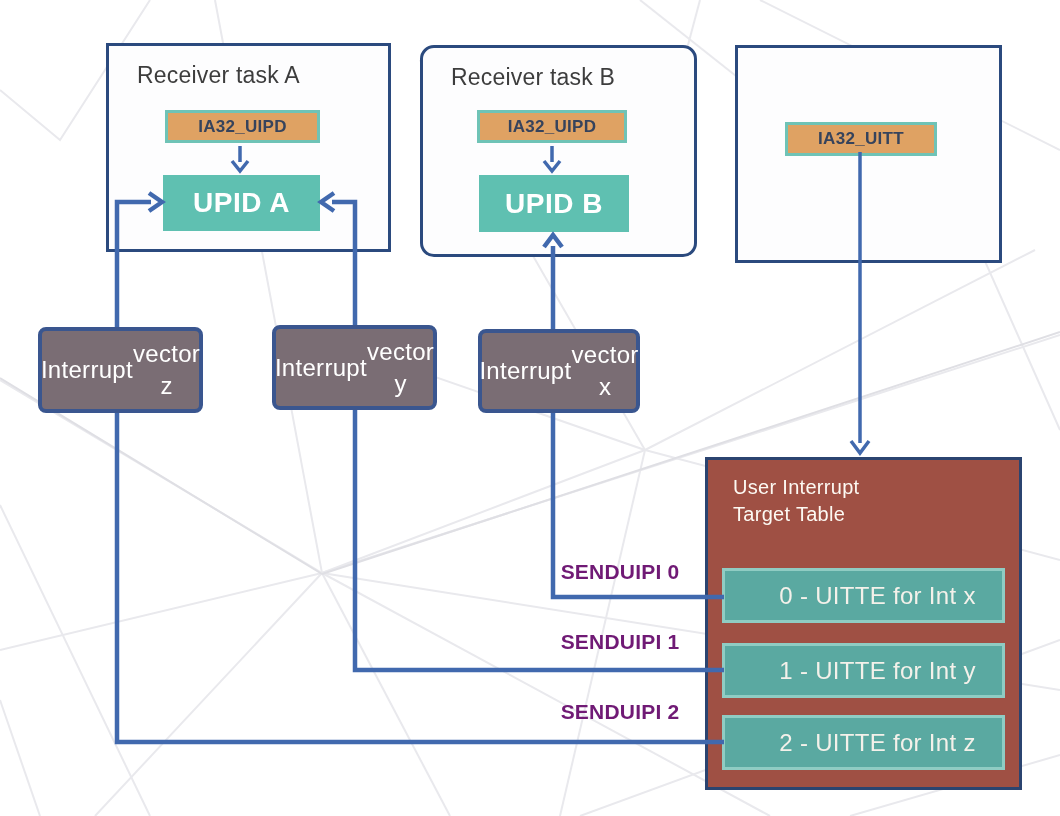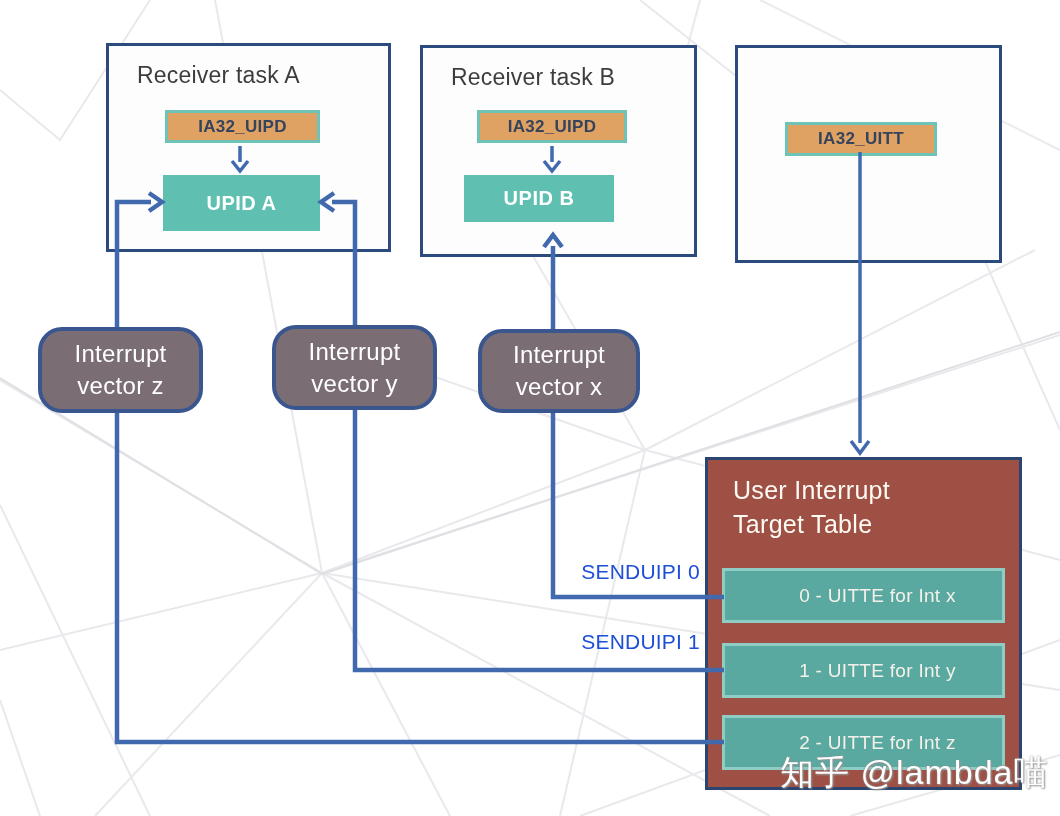--- a/index.html
+++ b/index.html
@@ -20,45 +20,45 @@
     position:absolute;left:28px;top:16px;font-size:23px;color:#3d3d3d;
     white-space:nowrap;letter-spacing:.2px;
   }
   .reg-box{
     position:absolute;background:#dfa263;border:3px solid #6fc3b6;
     box-sizing:border-box;display:flex;align-items:center;justify-content:center;
     font-size:17px;font-weight:600;color:#36435c;letter-spacing:.3px;text-align:center;
   }
   .upid-box{
     position:absolute;background:#5fc0b1;display:flex;align-items:center;
-    justify-content:center;font-size:20px;font-weight:600;color:#ffffff;
+    justify-content:center;font-size:28px;font-weight:600;color:#ffffff;
     letter-spacing:.5px;box-sizing:border-box;
   }
   .vector-box{
-    position:absolute;background:#7a6d74;border:4px solid #3a568f;border-radius:24px;
-    box-sizing:border-box;display:flex;flex-direction:column;align-items:center;
+    position:absolute;background:#7a6d74;border:4px solid #3a568f;border-radius:8px;
+    box-sizing:border-box;display:flex;flex-direction:row;align-items:center;
     justify-content:center;z-index:4;color:#ffffff;font-size:24px;line-height:1.32;
     text-align:center;letter-spacing:.3px;
   }
   #uitt-table{
     position:absolute;left:705px;top:457px;width:317px;height:333px;
     background:#9f5044;border:3px solid #2b4470;box-sizing:border-box;z-index:2;
   }
   .uitt-title{
-    position:absolute;left:25px;top:14px;color:#fdf9f3;font-size:25px;
+    position:absolute;left:25px;top:14px;color:#fdf9f3;font-size:20px;
     line-height:1.35;letter-spacing:.3px;z-index:4;
   }
   .uitte-entry{
     position:absolute;left:14px;width:283px;height:55px;background:#5aa9a1;
     border:3px solid #8fccc3;box-sizing:border-box;display:flex;align-items:center;
-    justify-content:center;color:#f4f1ea;font-size:19px;letter-spacing:.3px;z-index:4;padding-left:28px;
+    justify-content:center;color:#f4f1ea;font-size:24px;letter-spacing:.3px;z-index:4;padding-left:28px;
   }
   .senduipi{
-    position:absolute;width:160px;text-align:right;font-size:21px;font-weight:normal;
-    color:#1d4ed8;z-index:4;letter-spacing:.2px;white-space:nowrap;
+    position:absolute;width:160px;text-align:center;font-size:21px;font-weight:bold;
+    color:#701a75;z-index:4;letter-spacing:.2px;white-space:nowrap;
   }
   #watermark{
     position:absolute;left:780px;top:750px;z-index:5;color:#ffffff;font-size:34px;
     white-space:nowrap;letter-spacing:1px;
     text-shadow:0 0 2px #8a8a8a,1px 1px 2px #9a9a9a;
   }
 </style>
 </head>
 <body>
 
@@ -95,24 +95,24 @@
       <path d="M322,574 L1060,332"></path>
     </g>
   </svg>
 
   <div class="task-box" style="left:106px;top:43px;width:285px;height:209px;">
     <div class="task-title">Receiver task A</div>
     <div class="reg-box" style="left:56px;top:64px;width:155px;height:33px;">IA32_UIPD</div>
     <div class="upid-box" style="left:54px;top:129px;width:157px;height:56px;">UPID A</div>
   </div>
 
-  <div class="task-box" style="left:420px;top:45px;width:277px;height:212px;">
+  <div class="task-box" style="left:420px;top:45px;width:277px;height:212px;border-radius:14px;">
     <div class="task-title">Receiver task B</div>
     <div class="reg-box" style="left:54px;top:62px;width:150px;height:33px;">IA32_UIPD</div>
-    <div class="upid-box" style="left:41px;top:127px;width:150px;height:47px;">UPID B</div>
+    <div class="upid-box" style="left:56px;top:127px;width:150px;height:57px;">UPID B</div>
   </div>
 
   <div class="task-box" style="left:735px;top:45px;width:267px;height:218px;">
     <div class="reg-box" style="left:47px;top:74px;width:152px;height:34px;">IA32_UITT</div>
   </div>
 
   <div id="uitt-table">
     <div class="uitt-title">
       <div>User Interrupt</div>
       <div>Target Table</div>
@@ -155,16 +155,16 @@
     <span>Interrupt</span>
     <span>vector y</span>
   </div>
   <div class="vector-box" style="left:478px;top:329px;width:162px;height:84px;">
     <span>Interrupt</span>
     <span>vector x</span>
   </div>
 
   <div class="senduipi" style="left:540px;top:560px;">SENDUIPI 0</div>
   <div class="senduipi" style="left:540px;top:630px;">SENDUIPI 1</div>
+  <div class="senduipi" style="left:540px;top:700px;">SENDUIPI 2</div>
 
-  <div id="watermark">知乎 @lambda喵</div>
 
 </div>
 
 </body></html>

